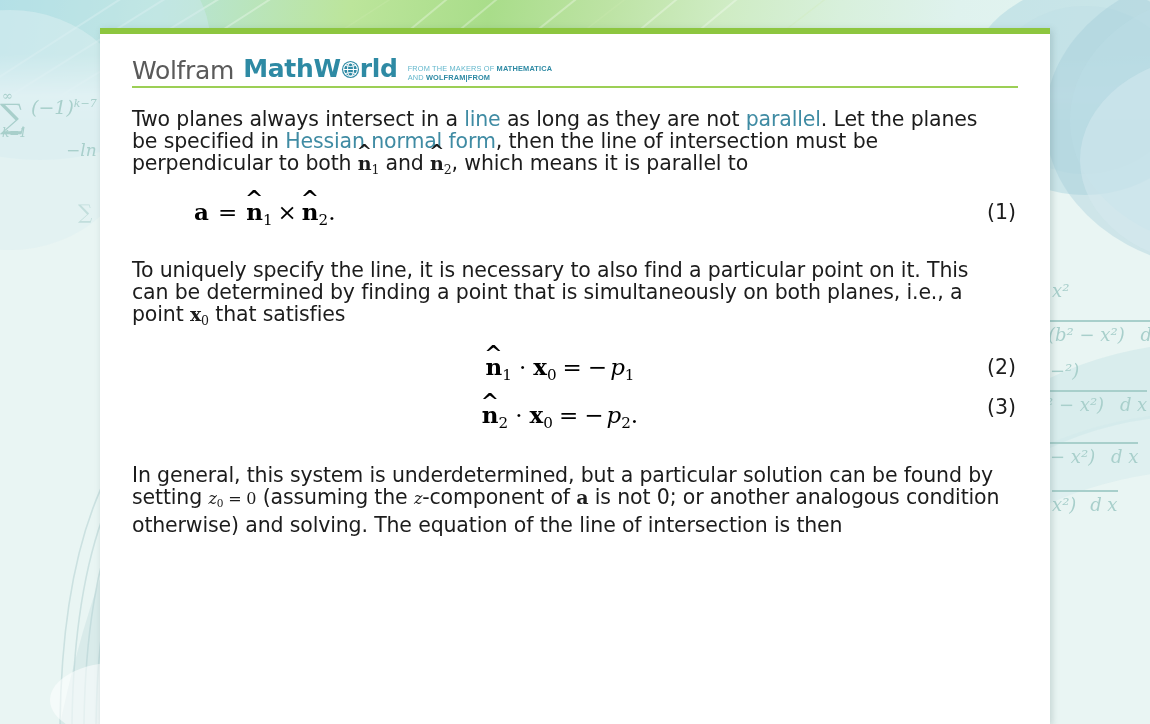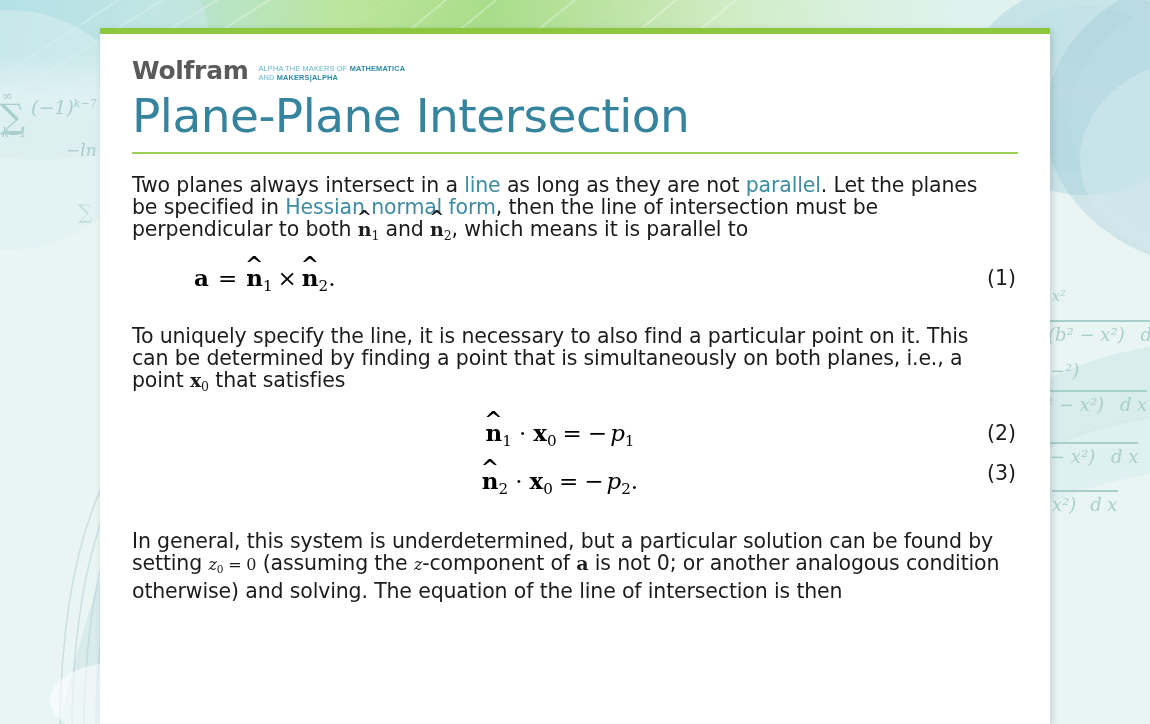--- a/index.html
+++ b/index.html
@@ -90,21 +90,21 @@
   
   #logo-row {
     display: flex;
     align-items: flex-end;
     height: 26px;
     margin-bottom: 2px;
   }
   .logo-wolfram {
     font-family: "DejaVu Sans", sans-serif;
     font-size: 25px;
-    font-weight: 700;
+    font-weight: 400;
     color: #5a5a5a;
     letter-spacing: -0.3px;
     line-height: 26px;
   }
   .logo-math {
     font-family: "DejaVu Sans", sans-serif;
     font-size: 25px;
     font-weight: 600;
     color: #2e8aa4;
     letter-spacing: -0.3px;
@@ -288,21 +288,21 @@
   <div class="bgformula" style="left:31px; top:96px; font-size:19px;">
     <span>(−1)</span><sup style="font-size:11px">k−7</sup>
   </div>
   <div class="bgformula" style="left:66px; top:140px; font-size:17px;">
     <span>−ln</span>
   </div>
   <div class="bgformula" style="left:78px; top:200px; font-size:20px; opacity:.55;">
     <span>∑</span>
   </div>
 
-  <div class="bgformula" style="left:1052px; top:288px; font-size:14px;">
+  <div class="bgformula" style="left:1052px; top:280px; font-size:18px;">
     <span>x²</span>
   </div>
   <div class="bgformula" style="left:1048px; top:320px; font-size:18px; border-top:2px double #a8cfcb; padding-top:2px;">
     <span>(b² − x²)</span>
     <span style="margin-left:10px">d x</span>
   </div>
   <div class="bgformula" style="left:1050px; top:360px; font-size:18px;">
     <span>−²)</span>
   </div>
   <div class="bgformula" style="left:1046px; top:390px; font-size:18px; border-top:2px double #a8cfcb; padding-top:2px;">
@@ -317,27 +317,34 @@
     <span>x²)</span>
     <span style="margin-left:8px">d x</span>
   </div>
 
   <div id="card">
     <div id="card-topbar"></div>
     <div id="card-inner">
 
       <div id="logo-row">
         <span class="logo-wolfram">Wolfram</span>
+        <span class="logo-math"><span>Math</span><span>W</span><span class="logo-globe"><svg width="19" height="19" viewBox="0 0 20 20">
+                <circle cx="10" cy="10" r="9" fill="#2e8aa4"></circle>
+                <circle cx="10" cy="10" r="7.2" fill="none" stroke="#ffffff" stroke-width="1.1"></circle>
+                <ellipse cx="10" cy="10" rx="3.1" ry="7.2" fill="none" stroke="#ffffff" stroke-width="1.1"></ellipse>
+                <line x1="2.8" y1="10" x2="17.2" y2="10" stroke="#ffffff" stroke-width="1.1"></line>
+                <path d="M 4 5.6 Q 10 8.2 16 5.6" fill="none" stroke="#ffffff" stroke-width="1"></path>
+                <path d="M 4 14.4 Q 10 11.8 16 14.4" fill="none" stroke="#ffffff" stroke-width="1"></path>
+              </svg></span><span>rld</span></span>
         <span class="logo-tag">
-          <div><span>ALPHA THE MAKERS OF </span><b>MATHEMATICA</b></div>
-          <div><span>AND </span><b>MAKERS|ALPHA</b></div>
+          <div><span>FROM THE MAKERS OF </span><b>MATHEMATICA</b></div>
+          <div><span>AND </span><b>WOLFRAM|FROM</b></div>
         </span>
       </div>
 
-      <h1 id="title">Plane-Plane Intersection</h1>
       <div id="title-rule"></div>
 
       <p class="para"><span>Two planes always intersect in a </span><a class="lnk">line</a><span> as long as they are not </span><a class="lnk">parallel</a><span>. Let the planes be specified in </span><a class="lnk">Hessian normal form</a><span>, then the line of intersection must be perpendicular to both </span><span class="mb"><span class="nhat"><span class="hat">^</span><span>n</span></span><span class="sub">1</span></span><span> and </span><span class="mb"><span class="nhat"><span class="hat">^</span><span>n</span></span><span class="sub">2</span></span><span>, which means it is parallel to</span></p>
 
       <div class="eqrow">
         <div class="eqbody eq-left"><b>a</b><span style="margin:0 9px">=</span><span class="nhat" style="font-weight:bold"><span class="hat">^</span><span>n</span></span><span class="sub">1</span><span style="margin:0 5px">×</span><span class="nhat" style="font-weight:bold"><span class="hat">^</span><span>n</span></span><span class="sub">2</span><span>.</span></div>
         <div class="eqnum">(1)</div>
       </div>
 
       <p class="para" style="margin-top:22px;"><span>To uniquely specify the line, it is necessary to also find a particular point on it. This can be determined by finding a point that is simultaneously on both planes, i.e., a point </span><span class="mb"><span>x</span><span class="sub">0</span></span><span> that satisfies</span></p>

